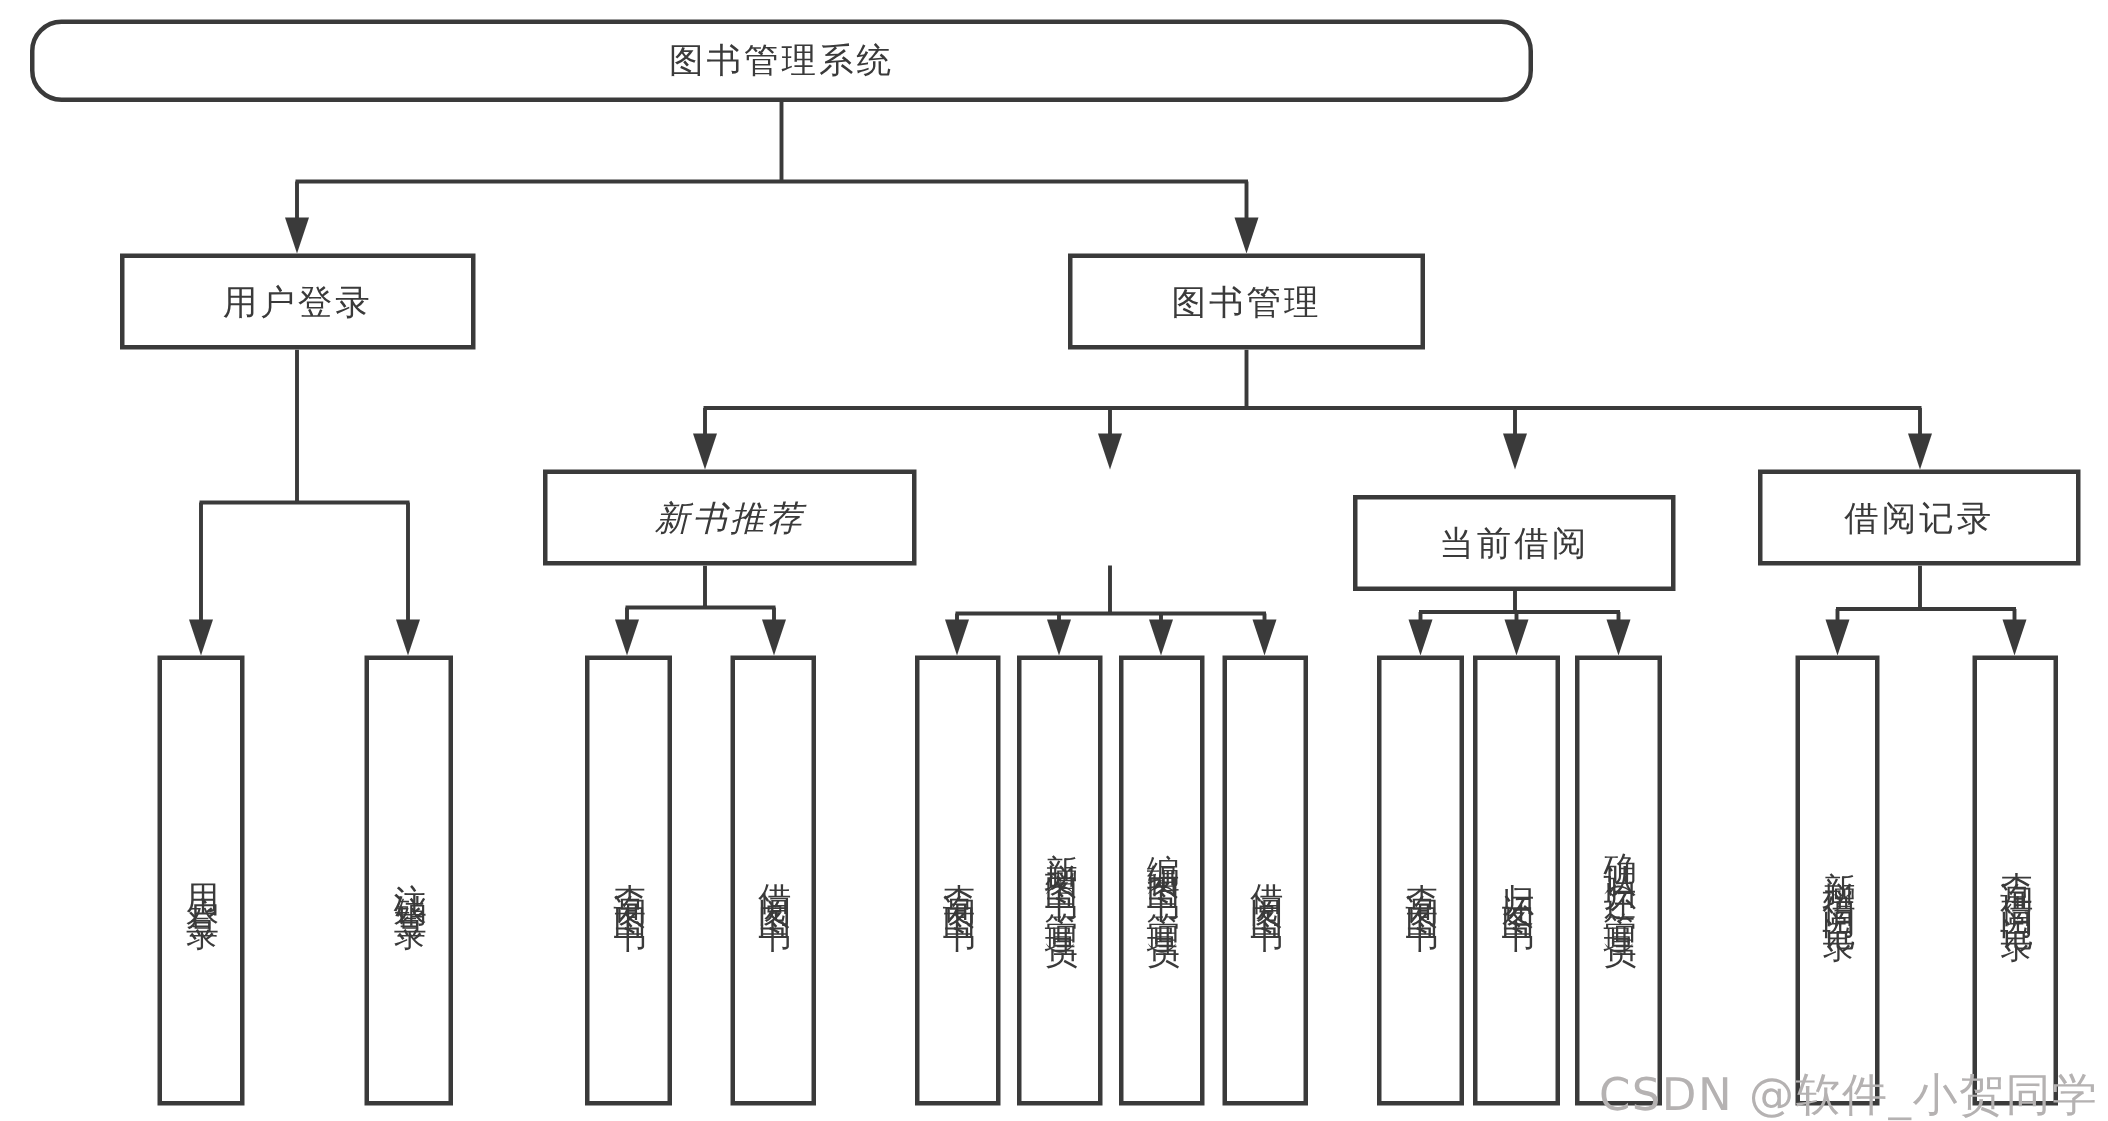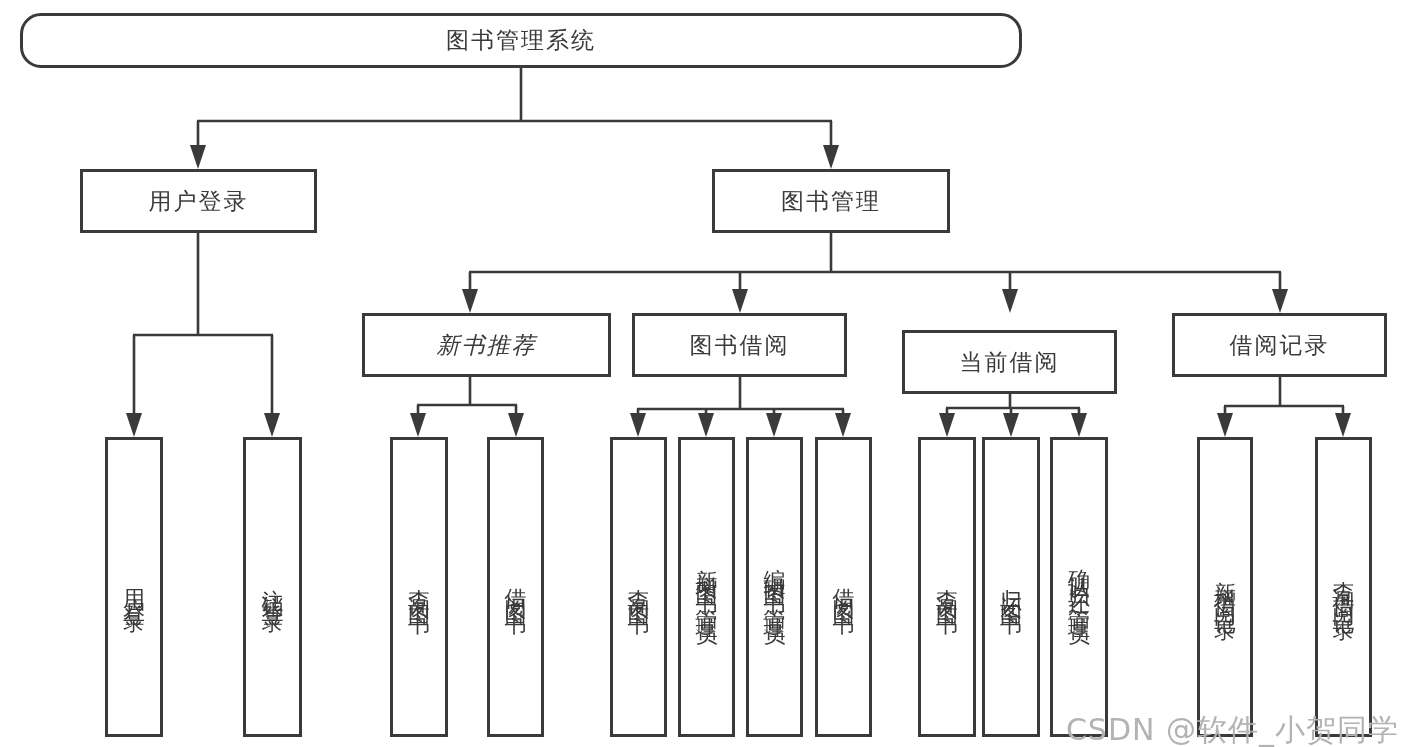--- a/index.html
+++ b/index.html
@@ -121,23 +121,20 @@
   <div class="node" id="n-l2-0">
     <span class="h-label">用户登录</span>
   </div>
   <div class="node" id="n-l2-1">
     <span class="h-label">图书管理</span>
   </div>
 
   <div class="node" id="n-l3-0">
     <span class="h-label">新书推荐</span>
   </div>
-  <div class="node" id="n-l3-1">
-    <span class="h-label">图书借阅</span>
-  </div>
   <div class="node" id="n-l3-2">
     <span class="h-label">当前借阅</span>
   </div>
   <div class="node" id="n-l3-3">
     <span class="h-label">借阅记录</span>
   </div>
 
   <div class="node leaf" id="n-leaf-0">
     <span class="v-label">用户登录</span>
   </div>

